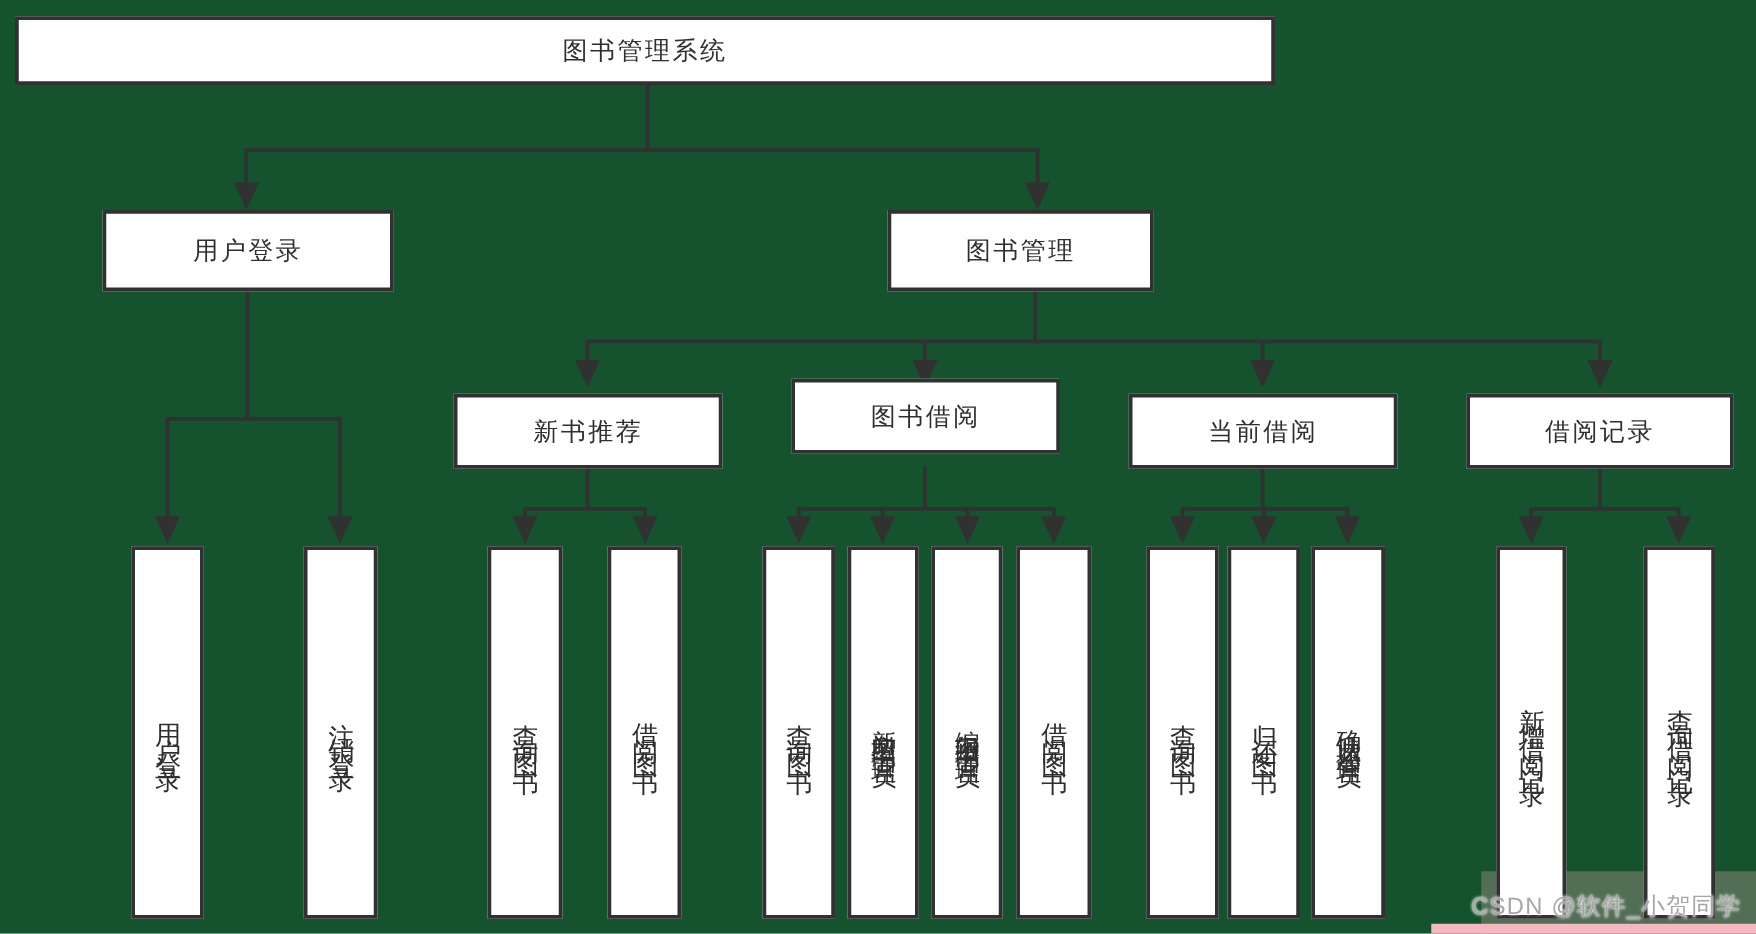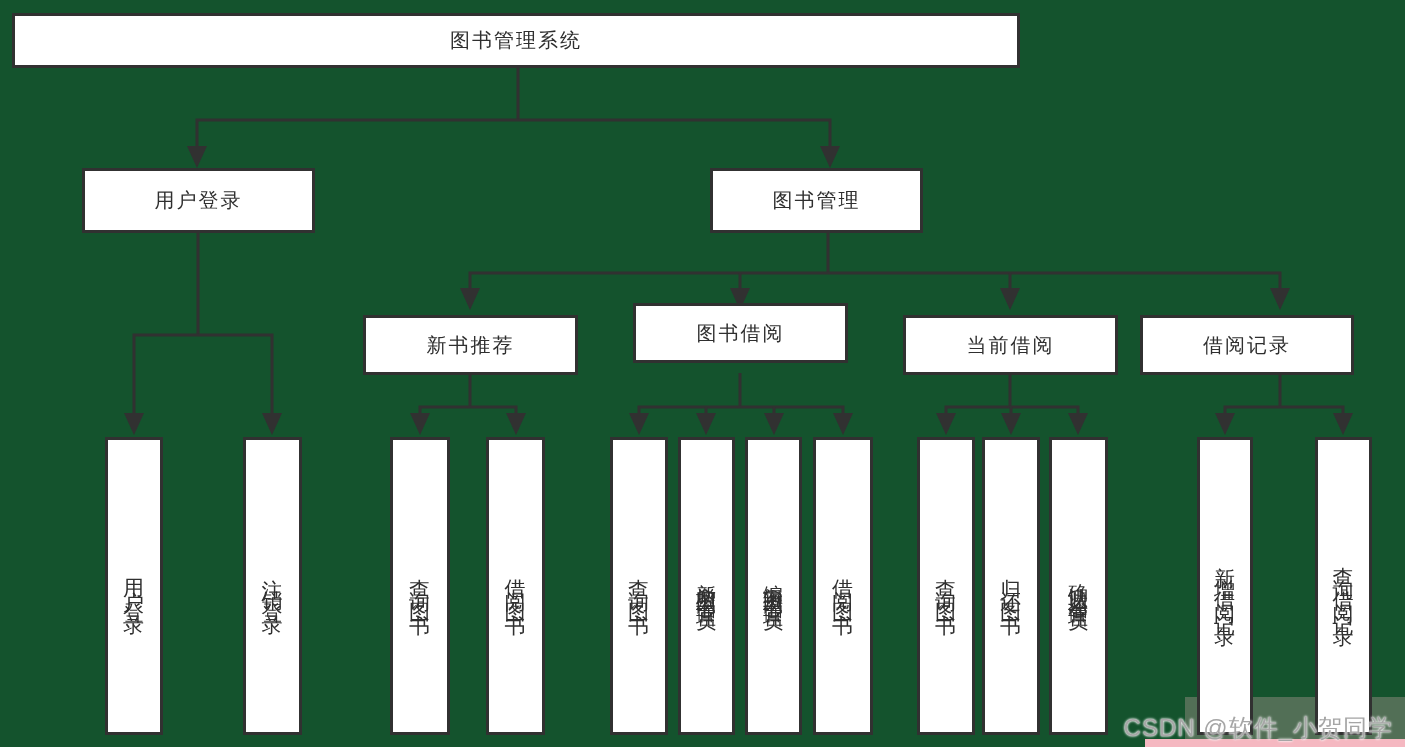--- a/index.html
+++ b/index.html
@@ -31,21 +31,21 @@
   .wm-wash{
     position:absolute;left:1185px;top:697px;width:220px;height:50px;
     background:rgba(246,186,194,0.28);z-index:1;
   }
   .wm-strip{
     position:absolute;left:1145px;top:739px;width:260px;height:8px;
     background:var(--wm-pink);z-index:1;
   }
   .watermark{
     position:absolute;right:12px;top:712px;z-index:5;
-    font-size:24px;color:var(--wm-text);letter-spacing:1px;white-space:nowrap;
+    font-size:19px;color:var(--wm-text);letter-spacing:1px;white-space:nowrap;
     text-shadow:0 0 3px #ffffff,0 0 2px #ffffff;
   }
 </style>
 </head>
 <body>
 
 <div id="stage">
 
   <div class="wm-wash"></div>
   <div class="wm-strip"></div>
@@ -103,21 +103,21 @@
   </svg>
 
   <div class="hbox" style="left:12px;top:13px;width:1008px;height:55px;">图书管理系统</div>
 
   <div class="hbox" style="left:82px;top:168px;width:233px;height:65px;">用户登录</div>
   <div class="hbox" style="left:710px;top:168px;width:213px;height:65px;">图书管理</div>
 
   <div class="hbox" style="left:363px;top:315px;width:215px;height:60px;">新书推荐</div>
   <div class="hbox" style="left:633px;top:303px;width:215px;height:60px;">图书借阅</div>
   <div class="hbox" style="left:903px;top:315px;width:215px;height:60px;">当前借阅</div>
-  <div class="hbox" style="left:1140px;top:315px;width:214px;height:60px;text-align:right;">借阅记录</div>
+  <div class="hbox" style="left:1173px;top:315px;width:214px;height:60px;text-align:right;">借阅记录</div>
 
   <div class="vbox" style="left:105px;top:437px;width:58px;height:298px;">
     <span class="vtext">用户登录</span>
   </div>
   <div class="vbox" style="left:243px;top:437px;width:59px;height:298px;">
     <span class="vtext">注销登录</span>
   </div>
 
   <div class="vbox" style="left:390px;top:437px;width:60px;height:298px;">
     <span class="vtext">查询图书</span>

